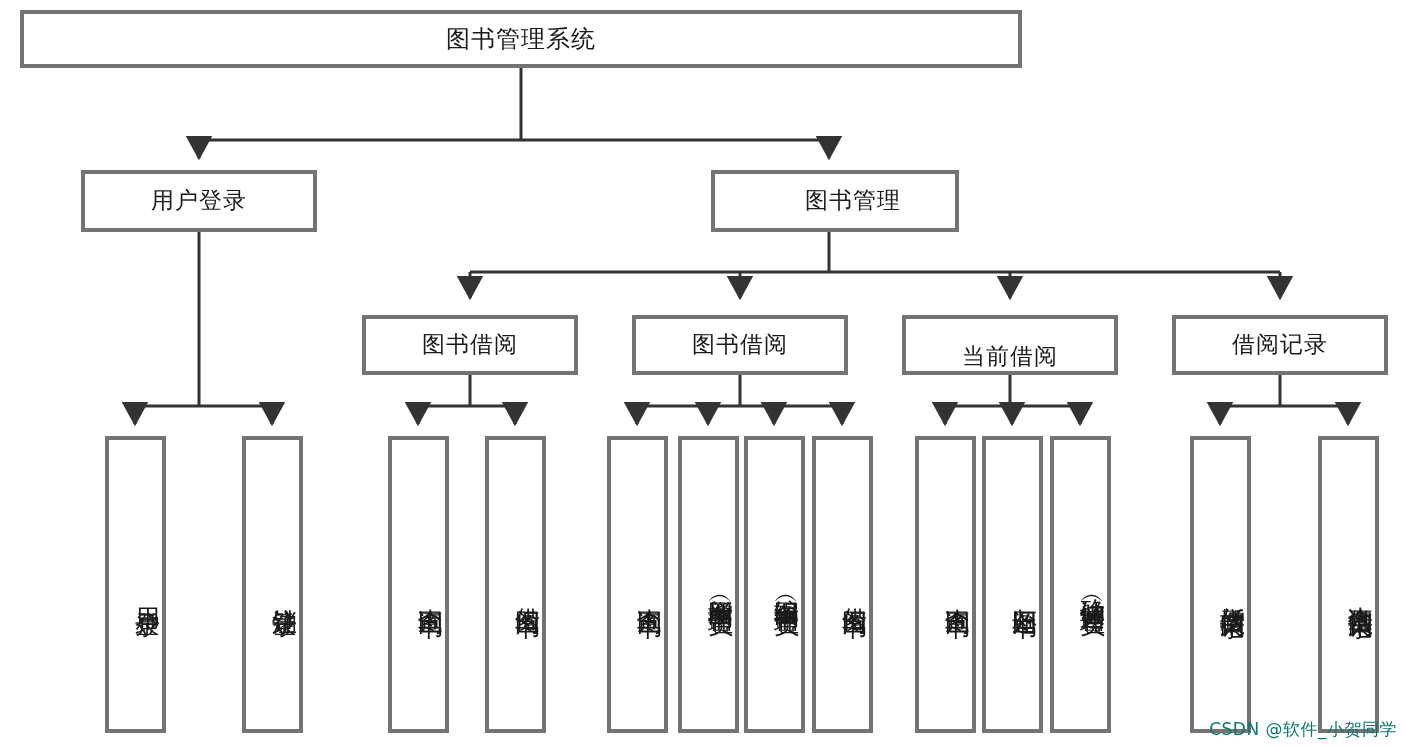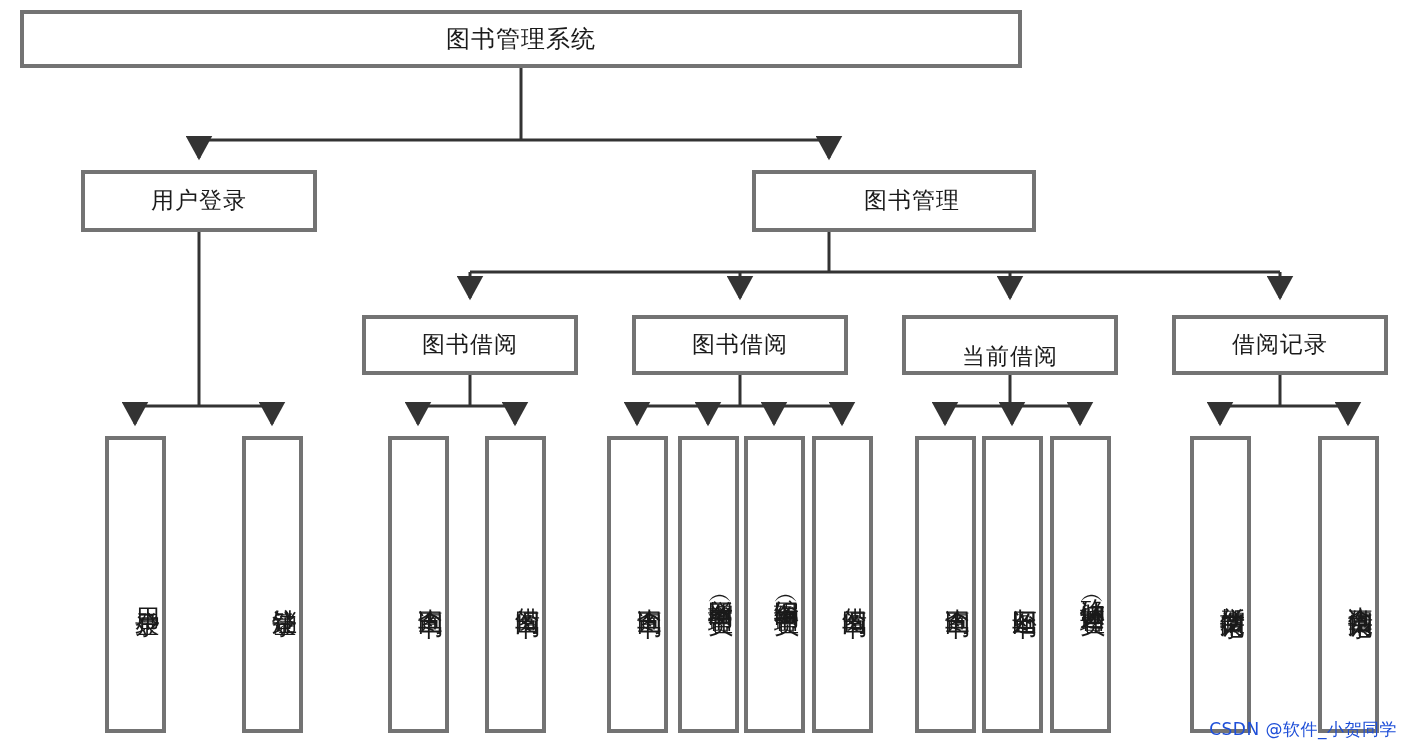--- a/index.html
+++ b/index.html
@@ -55,21 +55,21 @@
     top: 0;
     width: 1405px;
     height: 747px;
     pointer-events: none;
   }
   #watermark {
     position: absolute;
     right: 8px;
     bottom: 6px;
     font-size: 17px;
-    color: #1d4ed8;
+    color: #0f766e;
     letter-spacing: 0.5px;
     white-space: nowrap;
   }
 </style>
 </head>
 <body>
 
 <div id="canvas">
 
   <svg id="wires" viewBox="0 0 1405 747">
@@ -122,21 +122,21 @@
     </g>
   </svg>
 
   <div class="node node-h node-title" style="left:20px; top:10px; width:1002px; height:58px;">
     <span>图书管理系统</span>
   </div>
 
   <div class="node node-h" style="left:81px; top:170px; width:236px; height:62px;">
     <span>用户登录</span>
   </div>
-  <div class="node node-h" style="left:752px; top:170px; width:284px; height:62px;padding-left:36px;">
+  <div class="node node-h" style="left:711px; top:170px; width:248px; height:62px;padding-left:36px;">
     <span>图书管理</span>
   </div>
 
   <div class="node node-h" style="left:362px; top:315px; width:216px; height:60px;">
     <span>图书借阅</span>
   </div>
   <div class="node node-h" style="left:632px; top:315px; width:216px; height:60px;">
     <span>图书借阅</span>
   </div>
   <div class="node node-h" style="left:902px; top:315px; width:216px; height:60px;align-items:flex-end;">

